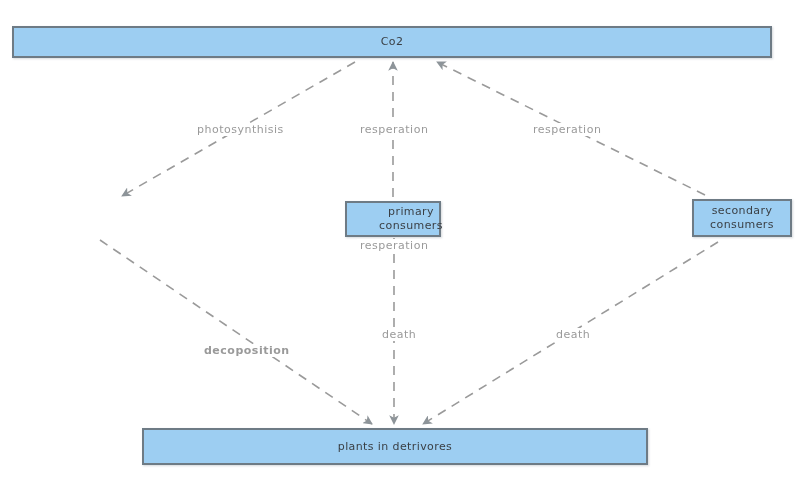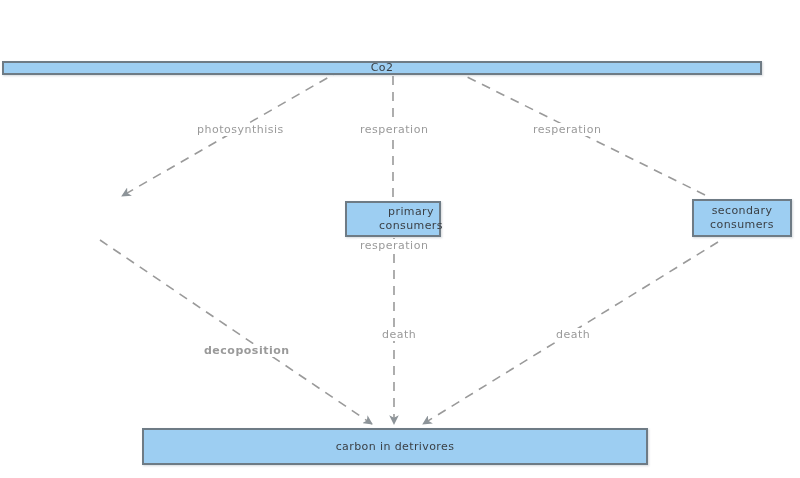--- a/index.html
+++ b/index.html
@@ -42,22 +42,22 @@
     line-height: 14px;
     letter-spacing: 0.4px;
     box-shadow: 1px 1px 2px rgba(120,130,140,0.30);
     z-index: 3;
   }
   .node-label {
     display: block;
     white-space: pre-line;
   }
   #node-co2 {
-    left: 2px;  top: 26px;
-    width: 760px; height: 14px; margin-top: 35px;
+    left: 12px;  top: 26px;
+    width: 760px; height: 32px;
   }
   #node-plants {
     left: 37px; top: 202px;
     width: 96px; height: 34px;
   }
   #node-primary {
     left: 345px; top: 201px;
     width: 96px; height: 36px; padding-left: 36px;
   }
   #node-secondary {
@@ -121,21 +121,21 @@
     <span class="node-label">primary
 consumers</span>
   </div>
 
   <div class="node" id="node-secondary">
     <span class="node-label">secondary
 consumers</span>
   </div>
 
   <div class="node" id="node-detrivores">
-    <span class="node-label">carbon in detrivores</span>
+    <span class="node-label">plants in detrivores</span>
   </div>
 
   <div class="edge-label" id="lbl-photosynthesis">photosynthisis</div>
 
   <div class="edge-label" id="lbl-resp-top-mid">resperation</div>
 
   <div class="edge-label" id="lbl-resp-top-right">resperation</div>
 
   <div class="edge-label" id="lbl-resp-mid">resperation</div>
 

